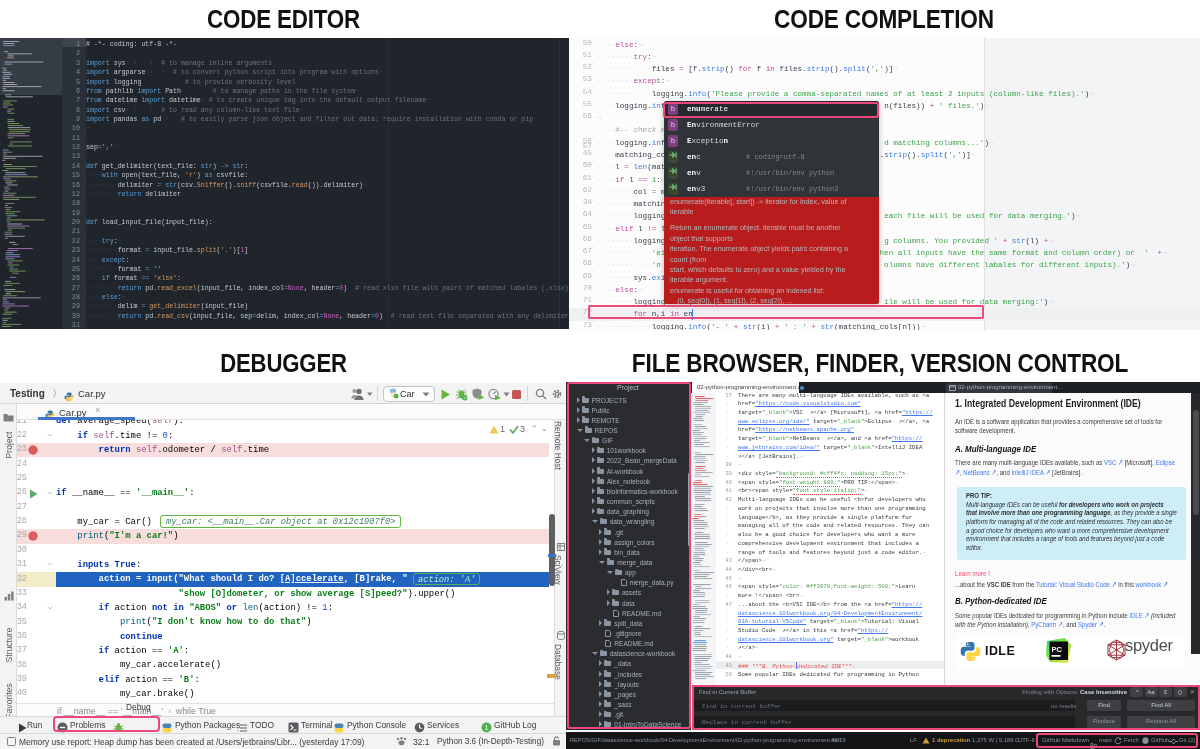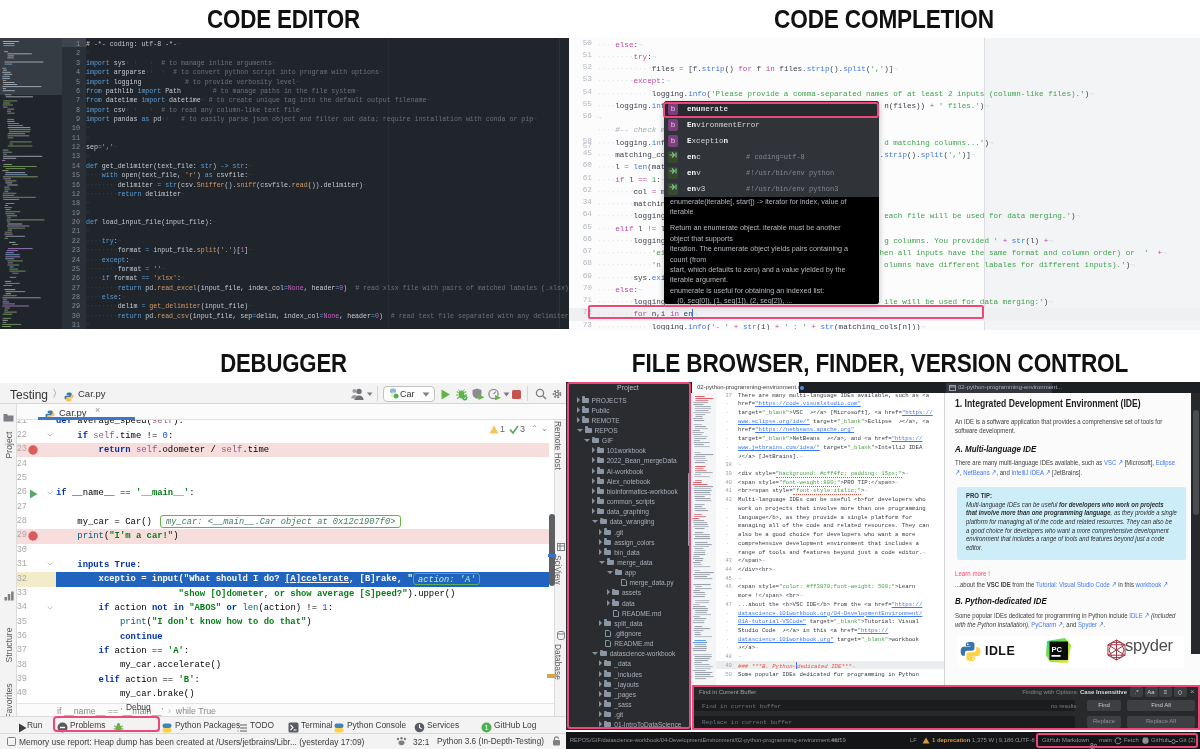--- a/index.html
+++ b/index.html
@@ -17,21 +17,21 @@
 #tr .gut{position:absolute;left:0;width:23px;text-align:right;font-family:"Liberation Mono",monospace;font-size:7.8px;color:#b3b8bf}
 .rk{color:#c04b9c}.rf{color:#3d7ae0}.rs{color:#3fa34d}.rp{color:#383f4a}.rc{color:#a3a8b0;font-style:italic}.re{color:#d6d9dd}.rd{color:#dfe2e5}
 
 #pop{position:absolute;left:95px;top:63px;width:215px;height:203px;background:#303439;border-radius:3px;box-shadow:0 2px 6px rgba(0,0,0,.25)}
 #pop .row{position:absolute;left:0;width:100%;height:16px;font-family:"Liberation Mono",monospace;font-size:7.6px;color:#d3d6d9}
 #pop .lbl{position:absolute;left:23px;top:3.5px}
 #pop .com{position:absolute;left:82px;top:4px;font-size:7px;color:#82878e}
 #pop .bdg{position:absolute;left:4px;top:2px;width:10px;height:12px;border-radius:2px;text-align:center;font-size:7.5px;line-height:12px}
 #pop .bp{background:#7d3f7d;color:#e7c7e7}
 #pop .bg{background:#37492f;color:#7ec787;font-weight:bold}
-#doc{position:absolute;left:0;top:96px;width:215px;height:107px;background:#000000;border-radius:0 0 3px 3px;font-size:7.2px;color:#b4b8bd;line-height:10.35px;padding:4px 0 0 6px;overflow:hidden}
+#doc{position:absolute;left:0;top:96px;width:215px;height:107px;background:#b91c1c;border-radius:0 0 3px 3px;font-size:7.2px;color:#b4b8bd;line-height:10.35px;padding:4px 0 0 6px;overflow:hidden}
 .ann{position:absolute;border:2px solid #ec4878;border-radius:3px}
 
 #bl{left:0;top:383px;width:566px;height:366px;background:#fff;position:absolute;overflow:hidden;font-family:"Liberation Sans",sans-serif}
 #bl .code{font-family:"Liberation Mono",monospace;font-size:8.9px;line-height:14.35px;color:#000;white-space:pre;position:absolute;left:56px}
 #bl .gut{position:absolute;left:0;width:27px;text-align:right;font-family:"Liberation Mono",monospace;font-size:8.6px;color:#a9a9a9}
 .pk{color:#0032b0;font-weight:bold}.pse{color:#94558d}.pst{color:#067d17;font-weight:bold}.pnu{color:#1750eb}.pfn{color:#00627a}
 .wlabel{position:absolute;font-size:8.6px;color:#5a5a5a;white-space:nowrap}
 
 #br{left:566px;top:382px;width:634px;height:367px;position:absolute;background:#fff;overflow:hidden}
 #br .tcode{font-family:"Liberation Mono",monospace;font-size:5.7px;line-height:8.72px;white-space:pre;position:absolute;color:#383a42}
@@ -343,21 +343,21 @@
           <div class="abs" style="top:78px;left:6px;white-space:nowrap">iterable argument.</div>
           <div class="abs" style="top:89px;left:6px;white-space:nowrap">enumerate is useful for obtaining an indexed list:</div>
           <div class="abs" style="top:99px;left:6px;white-space:nowrap">  (0, seq[0]), (1, seq[1]), (2, seq[2]), ...</div>
         </div>
       </div>
       <div class="ann" style="left:94px;top:63.5px;width:216px;height:16.5px"></div>
       <div class="ann" style="left:19px;top:267px;width:396px;height:13.5px;border-radius:2px"></div>
     </div>
     <div id="bl">
       <div class="abs" style="left:0;top:0;width:566px;height:21px;background:#f3f3f3;border-bottom:1px solid #d6d6d6;z-index:4"></div>
-      <div class="abs" style="left:10px;top:5px;font-size:12px;font-weight:normal;color:#333;z-index:5">Testing</div>
+      <div class="abs" style="left:10px;top:5px;font-size:10px;font-weight:bold;color:#333;z-index:5">Testing</div>
       <div class="abs" style="left:53px;top:4px;font-size:10px;color:#aaa;z-index:5">〉</div>
       <div class="abs" style="left:64px;top:5px;z-index:5"><svg width="10" height="10" viewBox="0 0 10 10">
           <path d="M5 0.5c-2 0-2.3.9-2.3 1.6v1.2h2.4v.5H1.9C1 3.8.5 4.5.5 5.6c0 1.2.5 1.9 1.4 1.9h1v-1c0-.8.6-1.4 1.5-1.4h2.3c.7 0 1.2-.6 1.2-1.3V2.1C7.9 1.1 7 .5 5 .5z" fill="#3c78aa"></path>
           <path d="M5 9.5c2 0 2.3-.9 2.3-1.6V6.7H4.9v-.5h3.2c.9 0 1.4-.7 1.4-1.8 0-1.2-.5-1.9-1.4-1.9h-1v1c0 .8-.6 1.4-1.5 1.4H3.3c-.7 0-1.2.6-1.2 1.3v1.7c0 1 .9 1.6 2.9 1.6z" fill="#f2c351"></path>
         </svg></div>
       <div class="abs" style="left:78px;top:5px;font-size:9.5px;color:#333;z-index:5">Car.py</div>
       <div class="abs" style="left:0;top:0;width:566px;height:21px;z-index:5">
         <svg class="abs" style="left:351px;top:5px" width="24" height="13" viewBox="0 0 24 13">
           <circle cx="8" cy="3.4" r="2.7" fill="#6e7073"></circle>
           <path d="M3.4 12 c0-2.9 2-4.6 4.6-4.6 s4.6 1.7 4.6 4.6z" fill="#6e7073"></path>
@@ -499,21 +499,21 @@
       <div class="code" style="top:146.2px">    <span class="pfn">print</span>(<span class="pst">"I'm a car!"</span>)</div>
       <div class="code" style="top:174.9px">    <span class="pk">inputs</span> <span class="pk">True</span>:</div>
       <div class="code" style="top:203.6px">                       <span class="pst">"show [O]dometer, or show average [S]peed?"</span>).upper()</div>
       <div class="code" style="top:218.0px">        <span class="pk">if</span> action <span class="pk">not</span> <span class="pk">in</span> <span class="pst">"ABOS"</span> <span class="pk">or</span> <span class="pfn">len</span>(action) != <span class="pnu">1</span>:</div>
       <div class="code" style="top:232.3px">            <span class="pfn">print</span>(<span class="pst">"I don't know how to do that"</span>)</div>
       <div class="code" style="top:246.7px">            <span class="pk">continue</span></div>
       <div class="code" style="top:261.1px">        <span class="pk">if</span> action == <span class="pst">'A'</span>:</div>
       <div class="code" style="top:275.4px">            my_car.accelerate()</div>
       <div class="code" style="top:289.8px">        <span class="pk">elif</span> action == <span class="pst">'B'</span>:</div>
       <div class="code" style="top:304.1px">            my_car.brake()</div>
-      <div class="code" style="top:189.3px"><span style="color:#fff;font-weight:bold">        xceptio = input(</span><span style="color:#fff;font-weight:bold">"What should I do? <u>[A]ccelerate</u>, [B]rake, "</span></div>
+      <div class="code" style="top:189.3px"><span style="color:#fff;font-weight:bold">        action = input(</span><span style="color:#fff;font-weight:bold">"What should I do? <u>[A]ccelerate</u>, [B]rake, "</span></div>
       <div class="abs mono" style="left:160px;top:132.4px;height:12.5px;padding:1px 5px;border:1px solid #62b543;border-radius:3px;font-size:8.7px;font-style:italic;color:#41805f">my_car: &lt;__main__.Car object at 0x12c1907f0&gt;</div>
       <div class="abs mono" style="left:413px;top:189.8px;height:12.5px;padding:1px 4px;border:1px solid #58b158;border-radius:3px;font-size:8.7px;font-style:italic;color:#b9f3d0">action: 'A'</div>
       <svg class="abs" style="left:489px;top:42px" width="10" height="9" viewBox="0 0 10 9">
         <path d="M5 0.5 L9.5 8.5 H0.5z" fill="#f2c55c"></path>
       </svg>
       <div class="abs" style="left:500px;top:41px;font-size:9px;color:#666">1</div>
       <svg class="abs" style="left:509px;top:42px" width="10" height="9" viewBox="0 0 10 9">
         <path d="M1 4.5 l3 3.5 5-7" stroke="#5fad65" stroke-width="1.8" fill="none"></path>
       </svg>
       <div class="abs" style="left:520px;top:41px;font-size:9px;color:#666">3</div>

